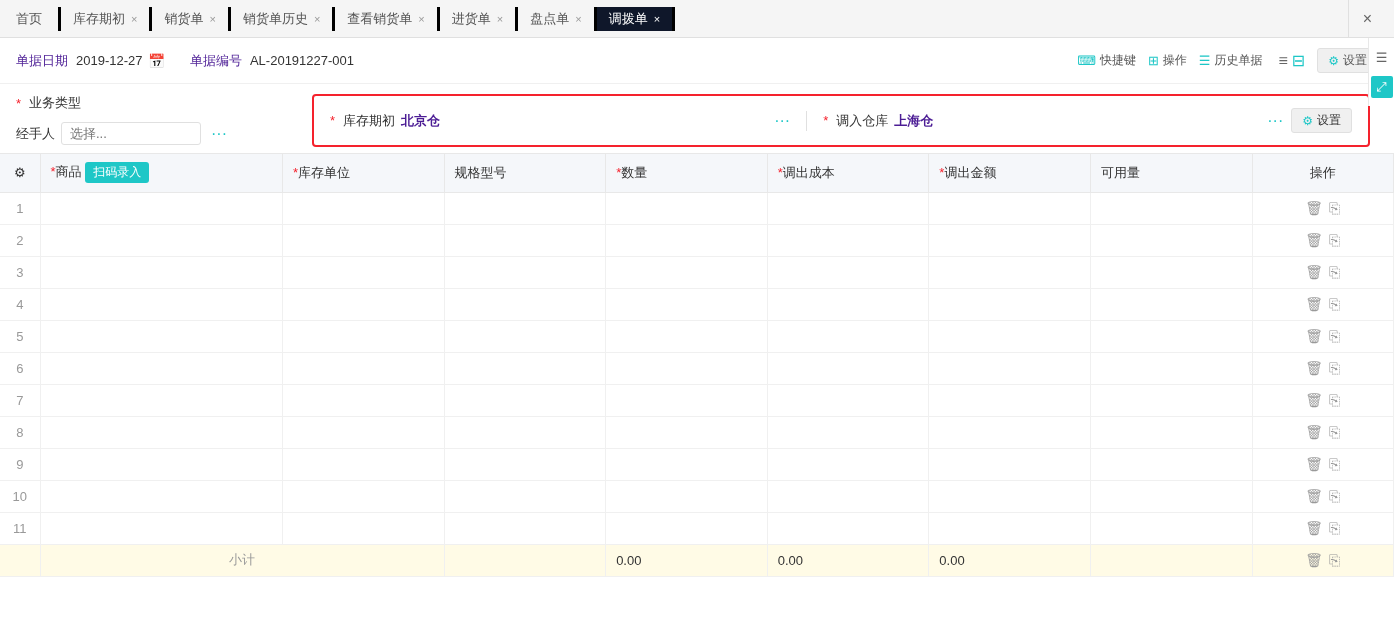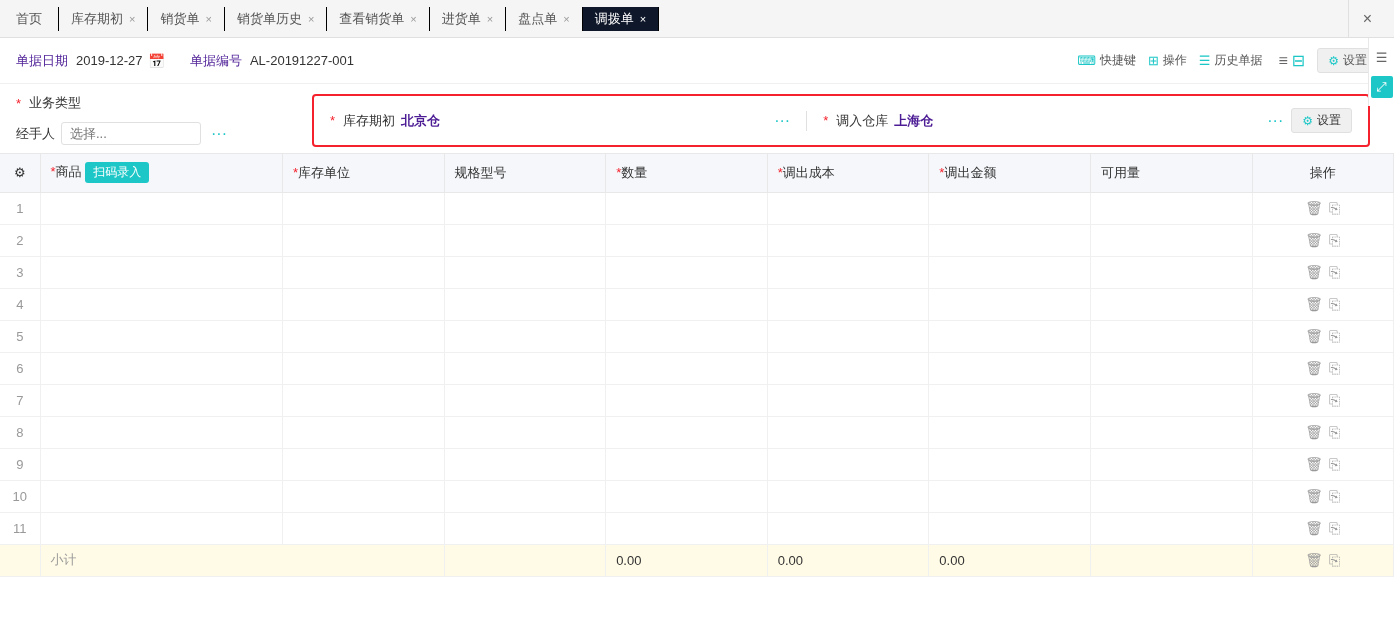--- a/index.html
+++ b/index.html
@@ -15,21 +15,21 @@
       padding: 0 8px;
     }
     .tab-item {
       display: flex;
       align-items: center;
       padding: 0 12px;
       height: 24px;
       cursor: pointer;
       color: #555;
       font-size: 13px;
-      border-right: 1px solid #000000;
+      border-right: 3px solid #000000;
       position: relative;
     }
     .tab-item:first-child { border-left: none; padding: 0 16px 0 8px; }
     .tab-item .close-x {
       margin-left: 6px;
       color: #999;
       font-size: 11px;
       cursor: pointer;
     }
     .tab-item.active {
@@ -594,21 +594,21 @@
     <td></td>
     <td>
       <div class="action-col">
         <span class="action-icon" title="删除">🗑</span>
         <span class="action-icon" title="复制">⎘</span>
       </div>
     </td>
   </tr>
           <tr class="subtotal-row">
   <td style="text-align:center;color:#999;"></td>
-  <td colspan="2" style="text-align:left;color:#999;">小计</td>
+  <td colspan="2" style="text-align:center;color:#999;">小计</td>
   <td></td>
   <td>0.00</td>
   <td>0.00</td>
   <td>0.00</td>
   <td></td>
   <td>
     <div class="action-col">
       <span class="action-icon">🗑</span>
       <span class="action-icon">⎘</span>
     </div>

